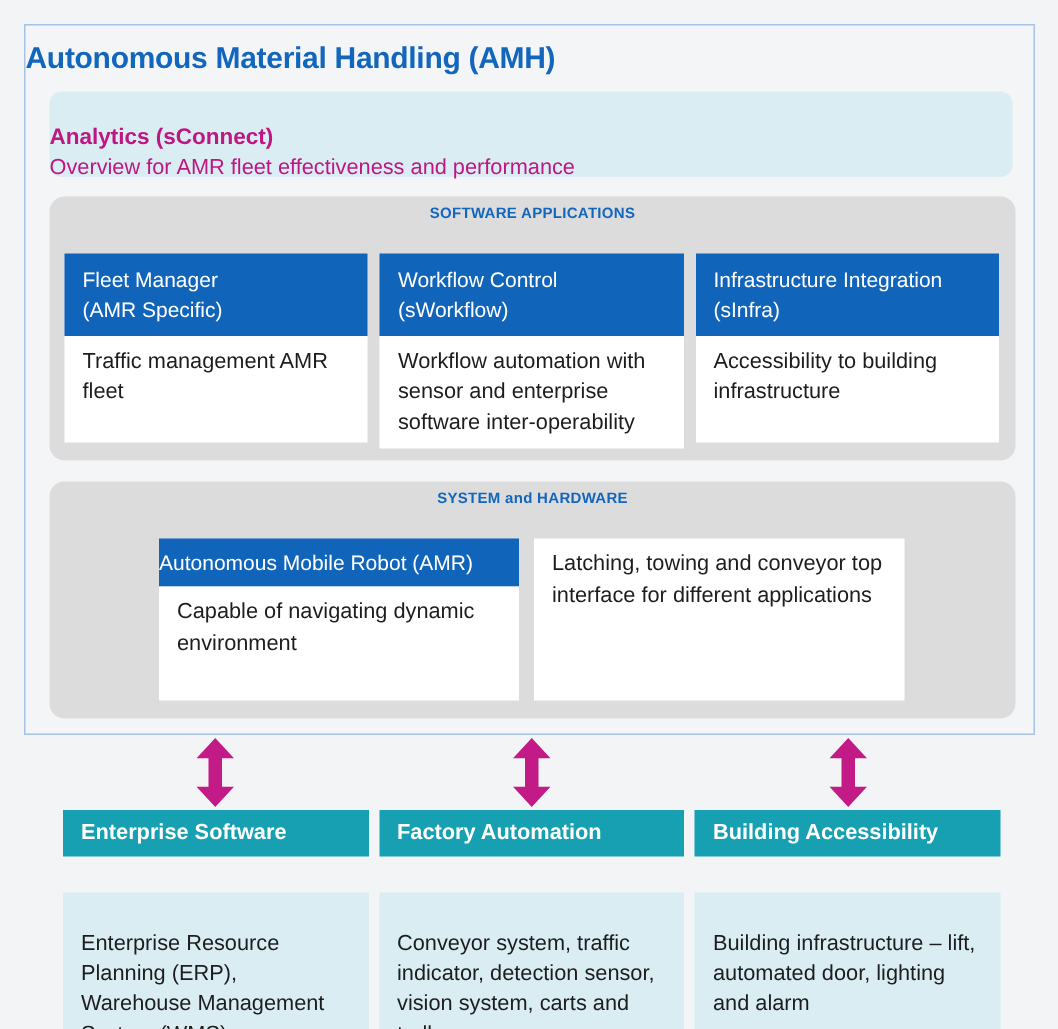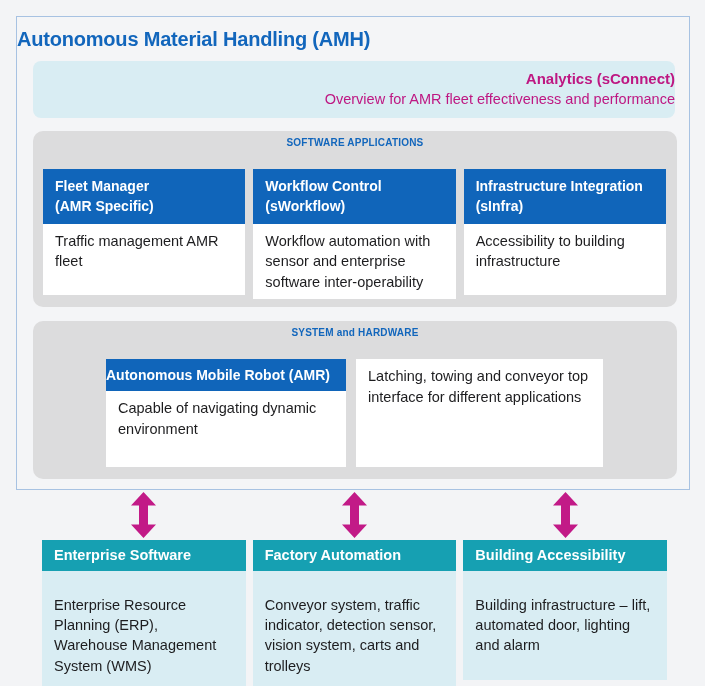--- a/index.html
+++ b/index.html
@@ -21,22 +21,22 @@
   .main-title {
     position: absolute; top: 11px; left: 0; width: 100%;
     text-align: left;
     font-size: 20px; font-weight: bold; color: var(--blue, #1266bc);
     letter-spacing: -0.2px;
   }
   .analytics {
     position: absolute; left: 16px; top: 44px; width: 642px; height: 57px;
     background: var(--cyan-light, #d9edf3);
     border-radius: 8px;
-    text-align: right;
-    padding-top: 9px;
+    text-align: left;
+    padding-top: 22px;
   }
   .a-title { font-size: 15px; font-weight: bold; color: var(--magenta, #be1782); }
   .a-sub   { font-size: 14.5px; color: var(--magenta, #be1782); margin-top: 4px; }
 
   .section {
     position: absolute; left: 16px; width: 644px;
     background: var(--gray, #dcdcdd);
     border-radius: 10px;
   }
   .section-sw { top: 114px; height: 176px; }
@@ -49,21 +49,21 @@
   }
   .cards {
     position: absolute; top: 38px; bottom: 12px;
     display: flex; gap: 8px;
   }
   .sw-cards { left: 10px; right: 11px; }
   .hw-cards { left: 73px; width: 497px; gap: 10px; }
   .card { display: flex; flex-direction: column; flex: 1; }
   .card-header {
     background: var(--header-blue, #1065ba);
-    color: #ffffff; font-weight: bold; font-size: 14px;
+    color: #ffffff; font-weight: normal; font-size: 14px;
     padding: 7px 12px; line-height: 1.45;
   }
   .hw-cards .card-header { padding: 6px 0; min-height: 31px; white-space: nowrap; }
   .hw-card-1 { flex: 0 0 240px; }
   .hw-card-2 { flex: 1; }
   .card-body {
     background: var(--card-bg, #ffffff);
     flex: 1;
     font-size: 14.5px; line-height: 1.42;
     padding: 7px 12px;
@@ -73,21 +73,21 @@
     position: absolute; left: 42px; top: 492px; width: 625px; height: 46px;
     display: flex; gap: 7px;
   }
   .arrow-cell { flex: 1; display: flex; justify-content: center; }
   .arrow-svg { display: block; }
 
   .ext-row {
     position: absolute; left: 42px; top: 540px; width: 625px; height: 125px;
     display: flex; gap: 7px;
   }
-  .ext { flex: 1; display: flex; flex-direction: column; }
+  .ext { flex: 1; display: flex; flex-direction: column; gap: 24px; }
   .ext-header {
     background: var(--teal, #16a0b2);
     color: #ffffff; font-weight: bold; font-size: 14.5px;
     padding: 6px 12px; line-height: 1.3;
   }
   .ext-body {
     background: var(--cyan-light, #d9edf3);
     flex: 1;
     font-size: 14.5px; line-height: 1.4;
     padding: 24px 12px;

